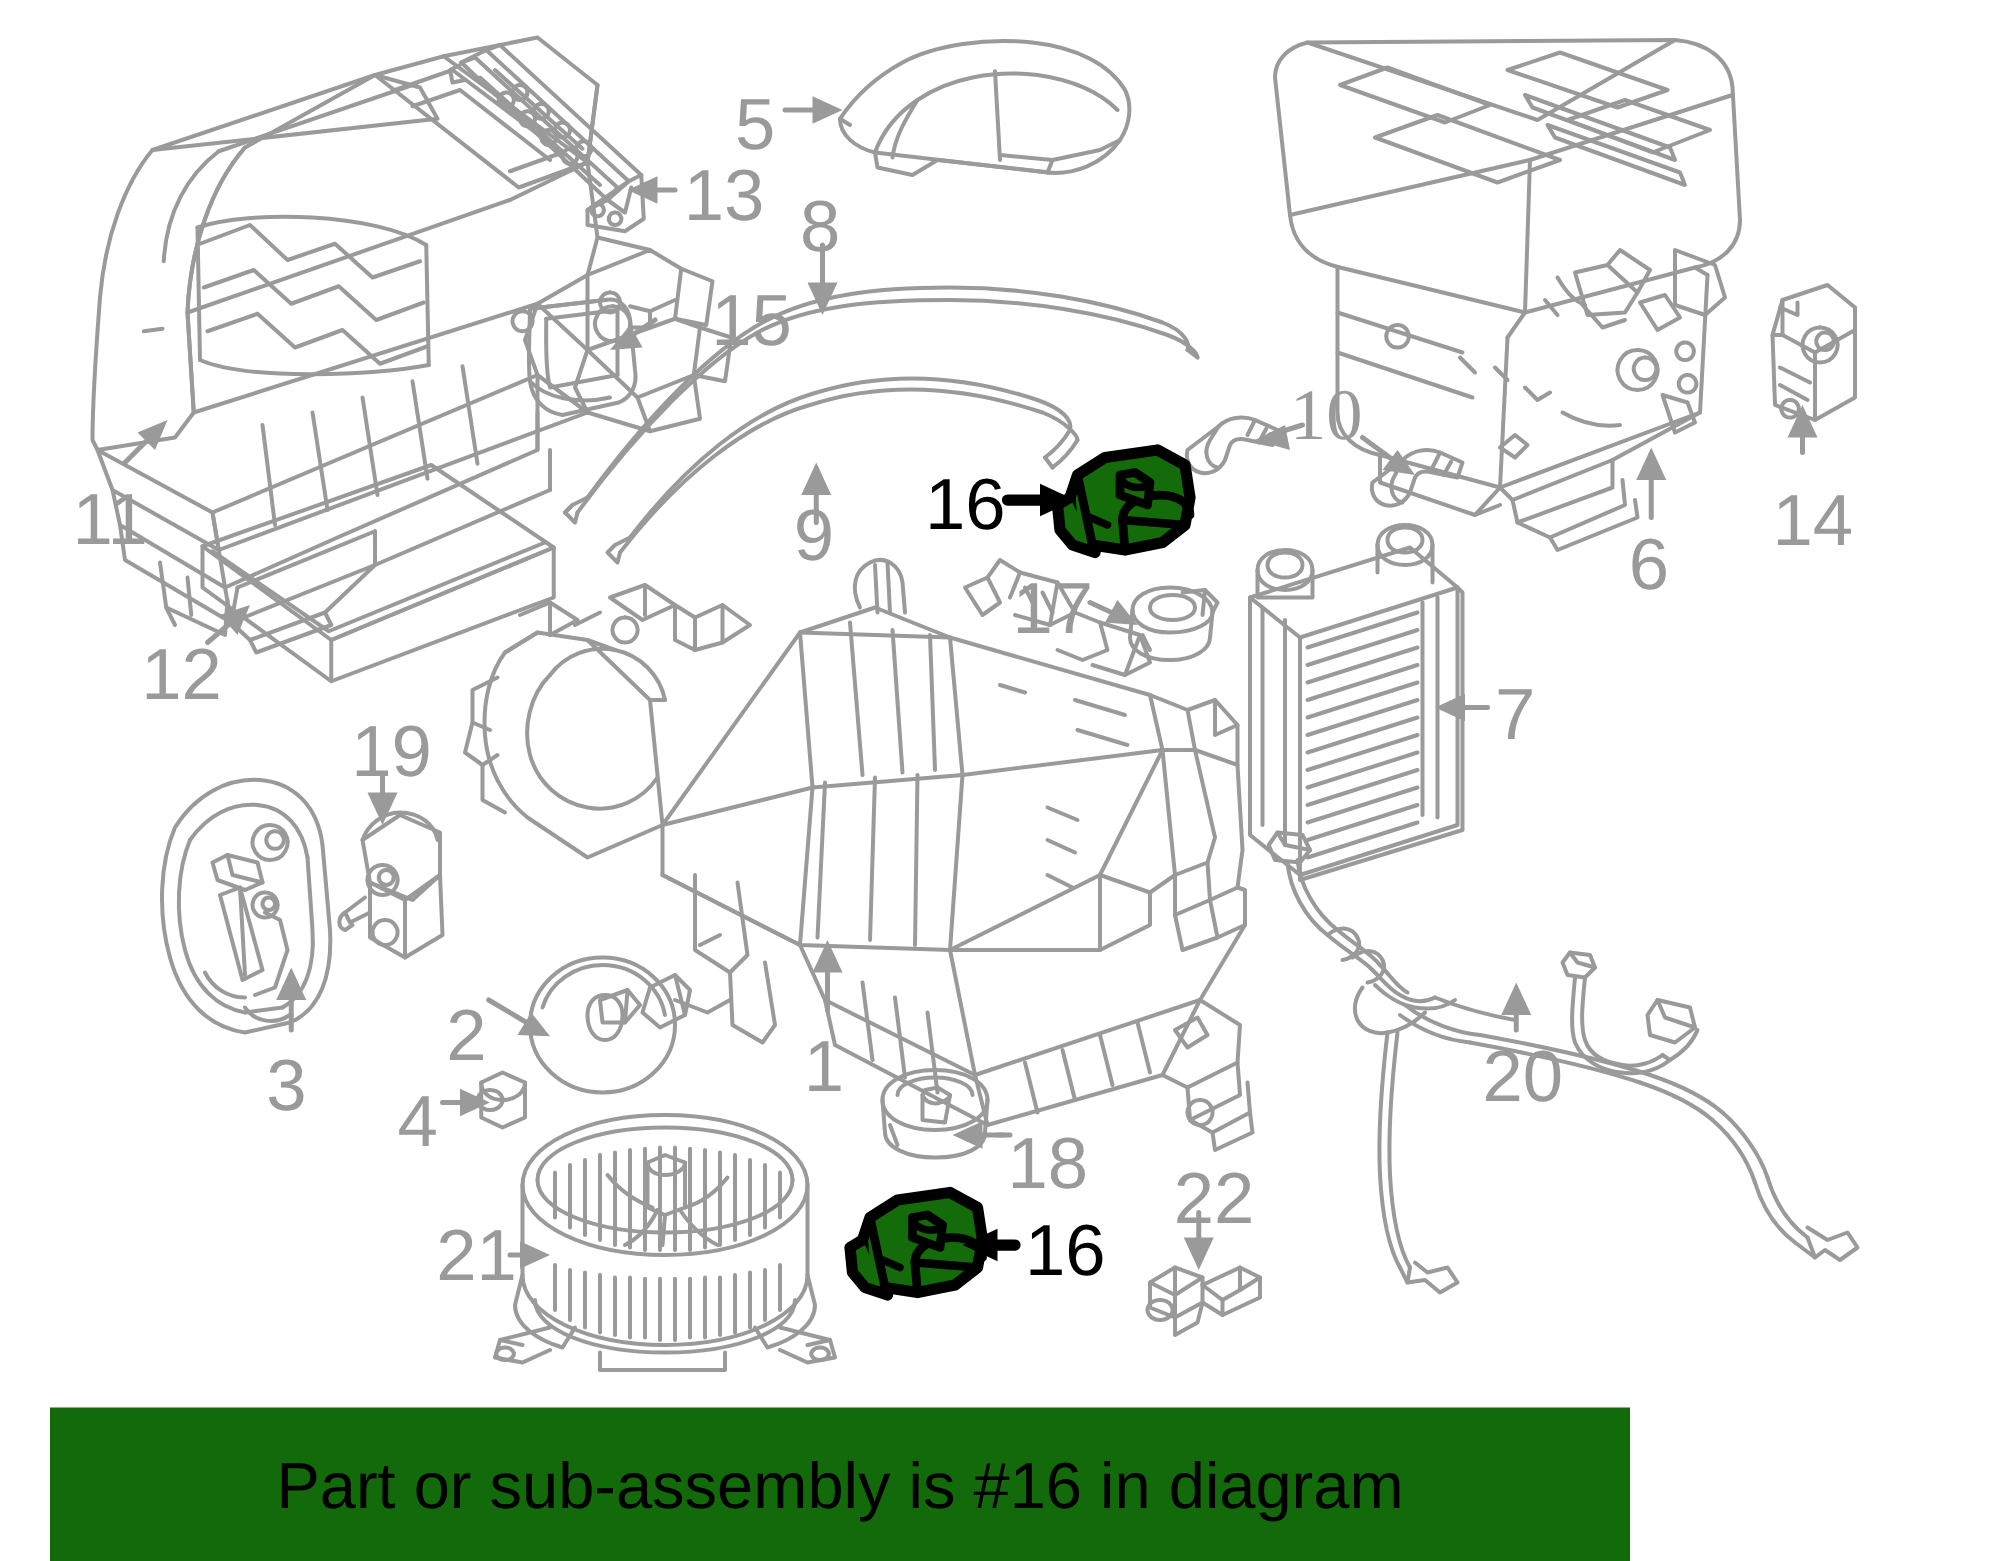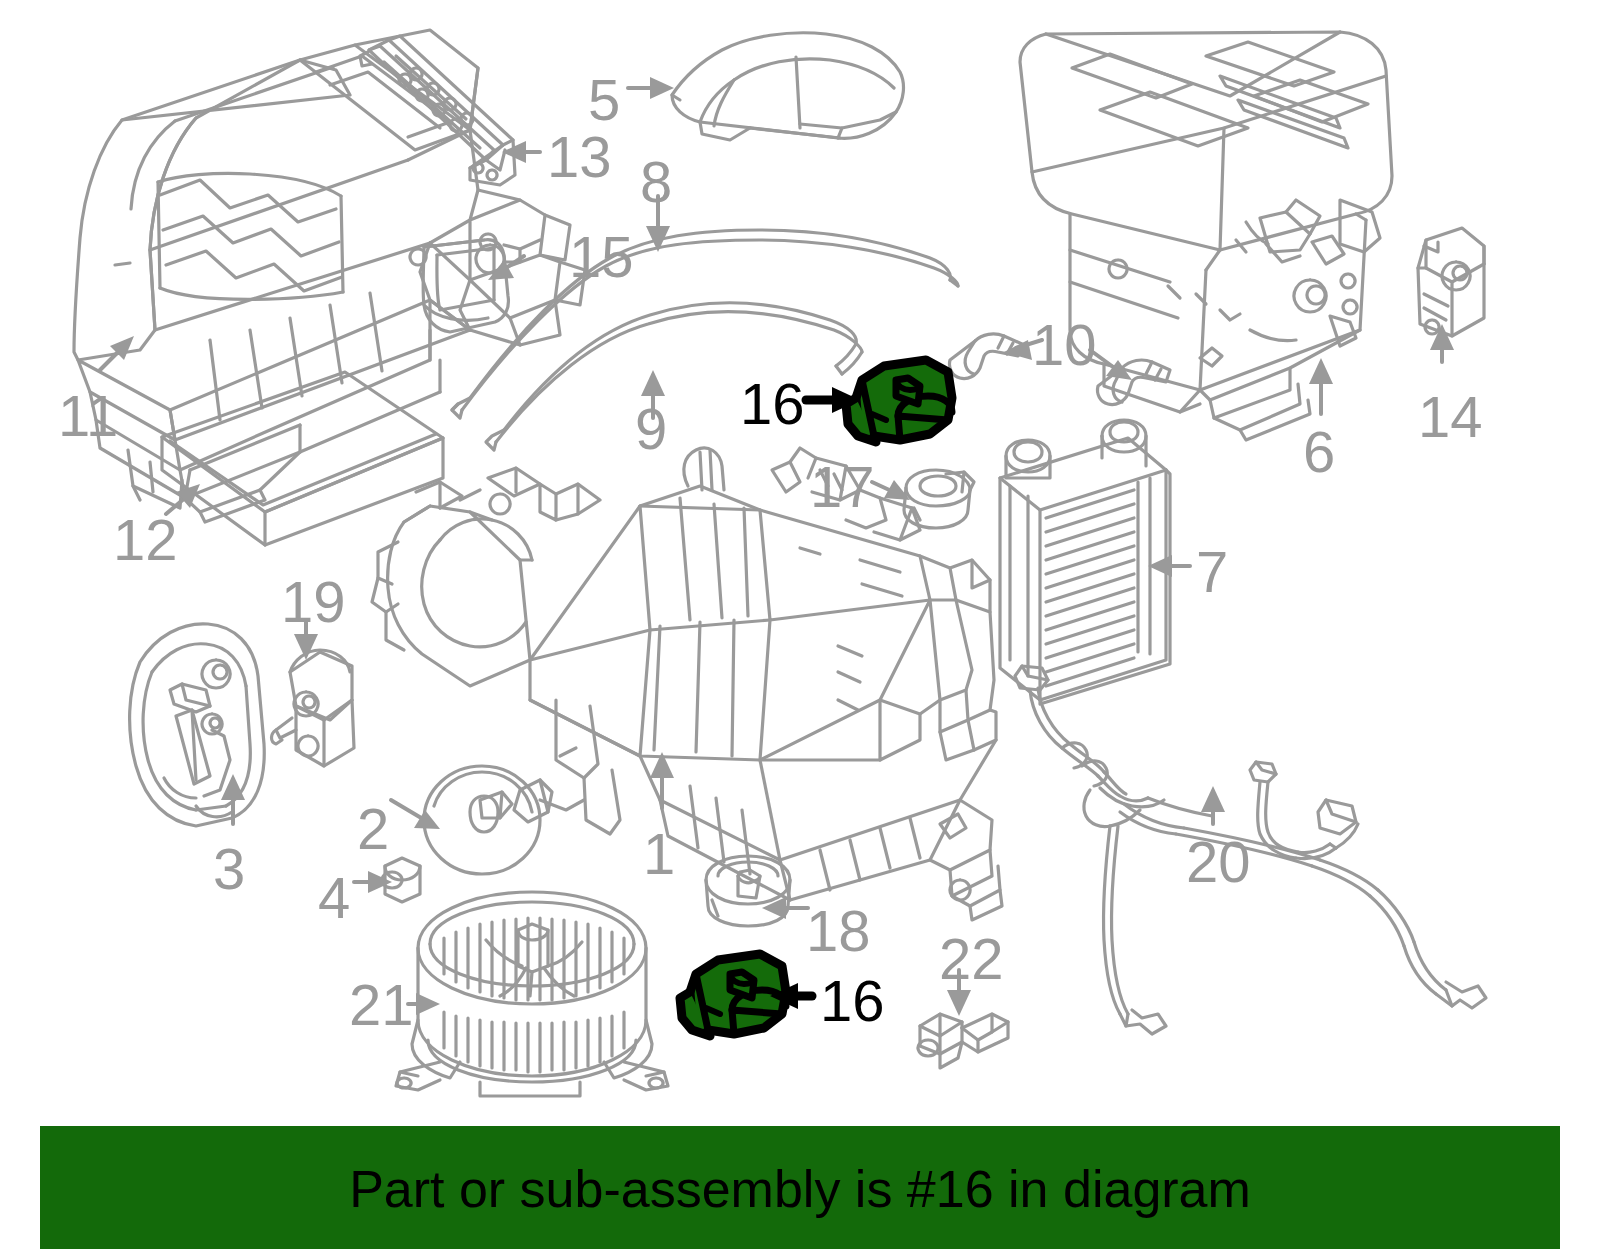--- a/index.html
+++ b/index.html
@@ -37,21 +37,21 @@
     user-select: none;
   }
   .lbl.hl {
     color: #000000;
     font-weight: 400;
   }
   .banner {
     position: absolute;
     left: 40px;
     top: 1126px;
-    width: 1520px;
+    width: 1264px;
     height: 123px;
     background: #136a0a;
     box-sizing: border-box;
     display: flex;
     flex-direction: column;
     align-items: center;
     justify-content: center;
     padding-top: 4px;
   }
   .banner-line {
@@ -683,21 +683,21 @@
 
   <div class="lbl" style="left:643px; top:825px;">1</div>
   <div class="lbl" style="left:357px; top:800px;">2</div>
   <div class="lbl" style="left:213px; top:840px;">3</div>
   <div class="lbl" style="left:318px; top:869px;">4</div>
   <div class="lbl" style="left:588px; top:71px;">5</div>
   <div class="lbl" style="left:1303px; top:423px;">6</div>
   <div class="lbl" style="left:1196px; top:543px;">7</div>
   <div class="lbl" style="left:640px; top:153px;">8</div>
   <div class="lbl" style="left:635px; top:400px;">9</div>
-  <div class="lbl" style="left:1032px; top:316px;">10</div>
+  <div class="lbl" style="left:1032px; top:303px;font-family:Liberation Serif, serif;">10</div>
   <div class="lbl" style="left:58px; top:371px;margin-top:16px;">11</div>
   <div class="lbl" style="left:113px; top:511px;">12</div>
   <div class="lbl" style="left:547px; top:128px;">13</div>
   <div class="lbl" style="left:1418px; top:368px;margin-top:20px;">14</div>
   <div class="lbl" style="left:521px; top:228px;margin-left:48px;">15</div>
   <div class="lbl hl" style="left:740px; top:375px;">16</div>
   <div class="lbl" style="left:810px; top:458px;">17</div>
   <div class="lbl" style="left:806px; top:902px;">18</div>
   <div class="lbl" style="left:281px; top:573px;">19</div>
   <div class="lbl" style="left:1186px; top:833px;">20</div>

